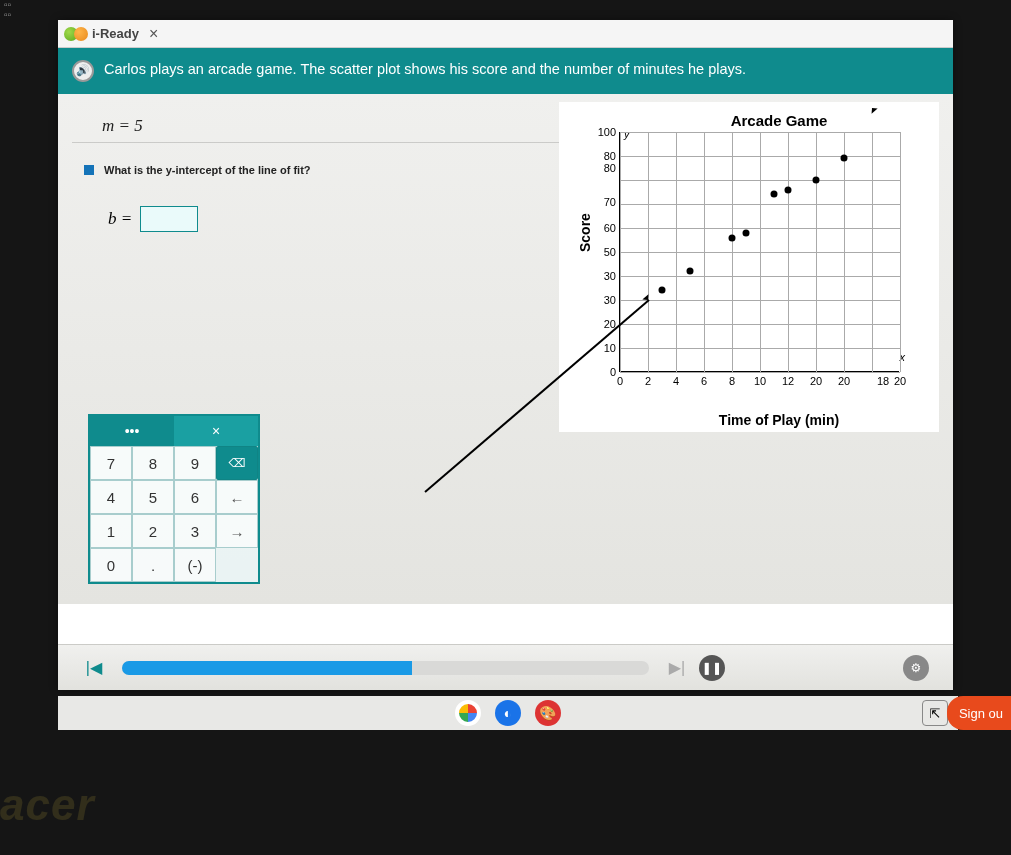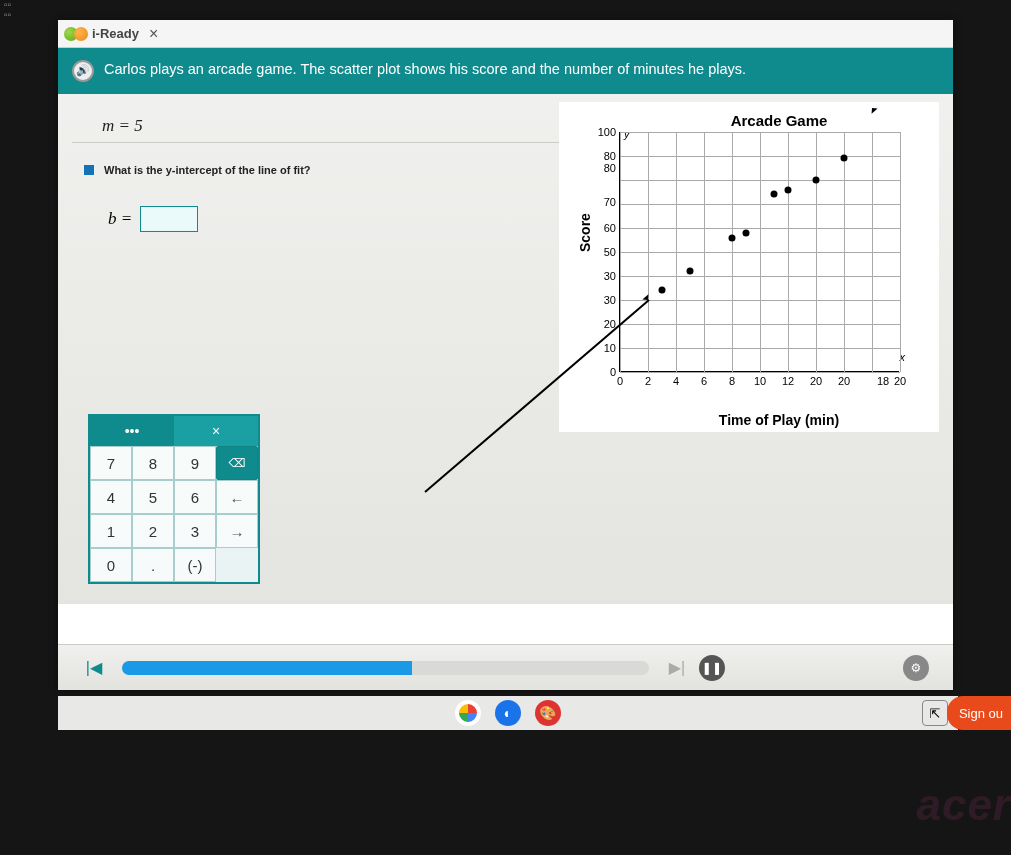--- a/index.html
+++ b/index.html
@@ -47,21 +47,21 @@
   .bottom-bar { position:absolute; bottom:0; left:0; right:0; height:46px; display:flex; align-items:center; gap:10px; padding:0 24px; background:linear-gradient(#f0f0ee,#e2e2de); border-top:1px solid rgba(0,0,0,.1); }
   .nav-btn { width:24px; height:24px; display:flex; align-items:center; justify-content:center; color:#0f8b8d; cursor:pointer; font-size:16px; }
   .progress-track { flex:1; height:14px; background:#d9d9d7; border-radius:8px; overflow:hidden; margin:0 6px; }
   .progress-fill { height:100%; background:#1a9ae6; }
   .round-btn { width:26px; height:26px; border-radius:50%; background:#555; color:#fff; display:flex; align-items:center; justify-content:center; cursor:pointer; font-size:12px; }
   
   .tray { position:absolute; top:696px; left:58px; width:900px; height:34px; background:#e8e8e6; display:flex; align-items:center; justify-content:center; gap:14px; }
   .tray-right { position:absolute; right:10px; display:flex; align-items:center; gap:12px; }
   .tray-icon { width:26px; height:26px; border-radius:50%; display:flex; align-items:center; justify-content:center; font-size:14px; cursor:pointer; }
   .signout { position:absolute; right:0; top:696px; height:34px; background:#e84a1c; color:#fff; font-size:13px; display:flex; align-items:center; padding:0 8px 0 12px; border-radius:16px 0 0 16px; cursor:pointer; }
-  .acer { position:absolute; left:0; right:0; top:780px; text-align:right; color:#ec4899; opacity:.12; font-size:44px; font-weight:bold; letter-spacing:1px; font-style:italic; }
+  .acer { position:absolute; left:0; right:0; top:780px; text-align:left; color:#fde047; opacity:.12; font-size:44px; font-weight:bold; letter-spacing:1px; font-style:italic; }
   .tab-icons { position:absolute; top:0; left:4px; font-size:10px; color:#a0a0a0; line-height:1; }
 </style>
 </head>
 <body>
 
 <div class="tab-icons">▫▫<br>▫▫</div>
 
 <div class="browser-frame">
 
   <div class="header-row">

